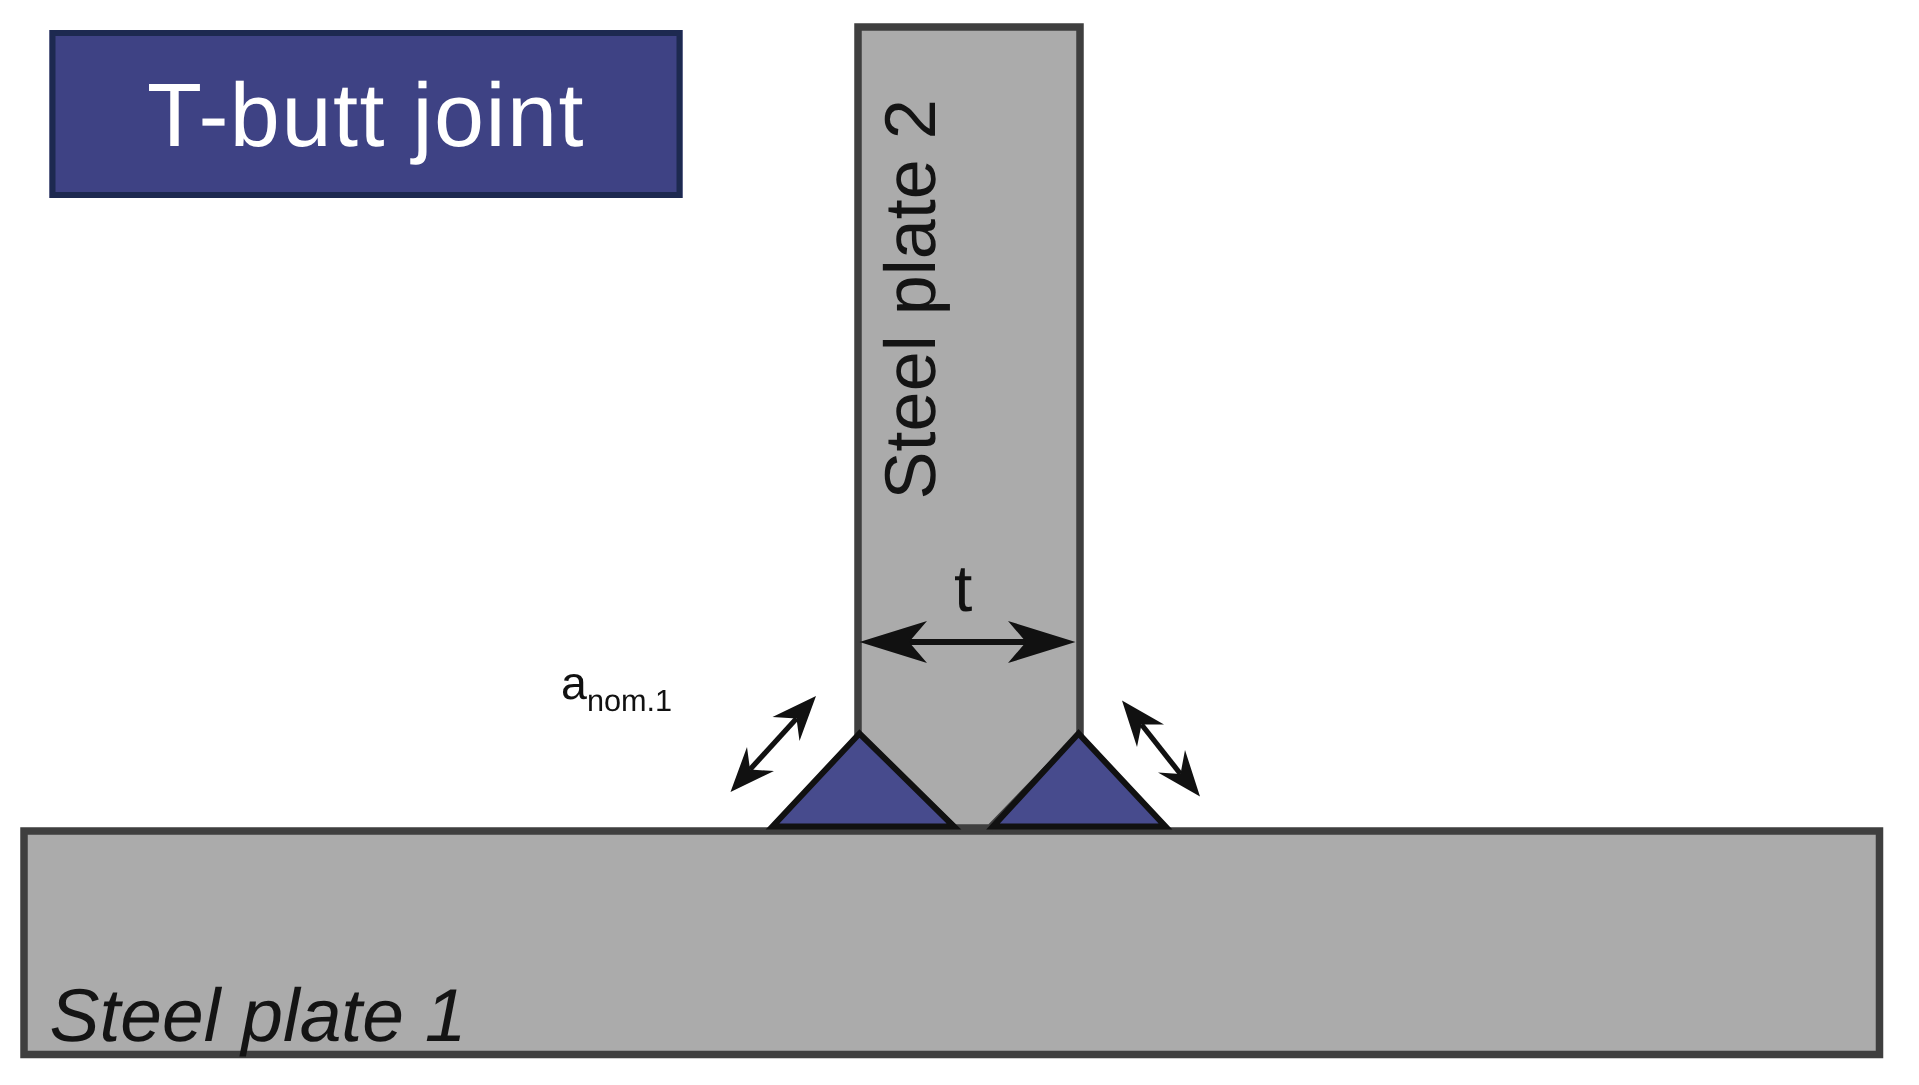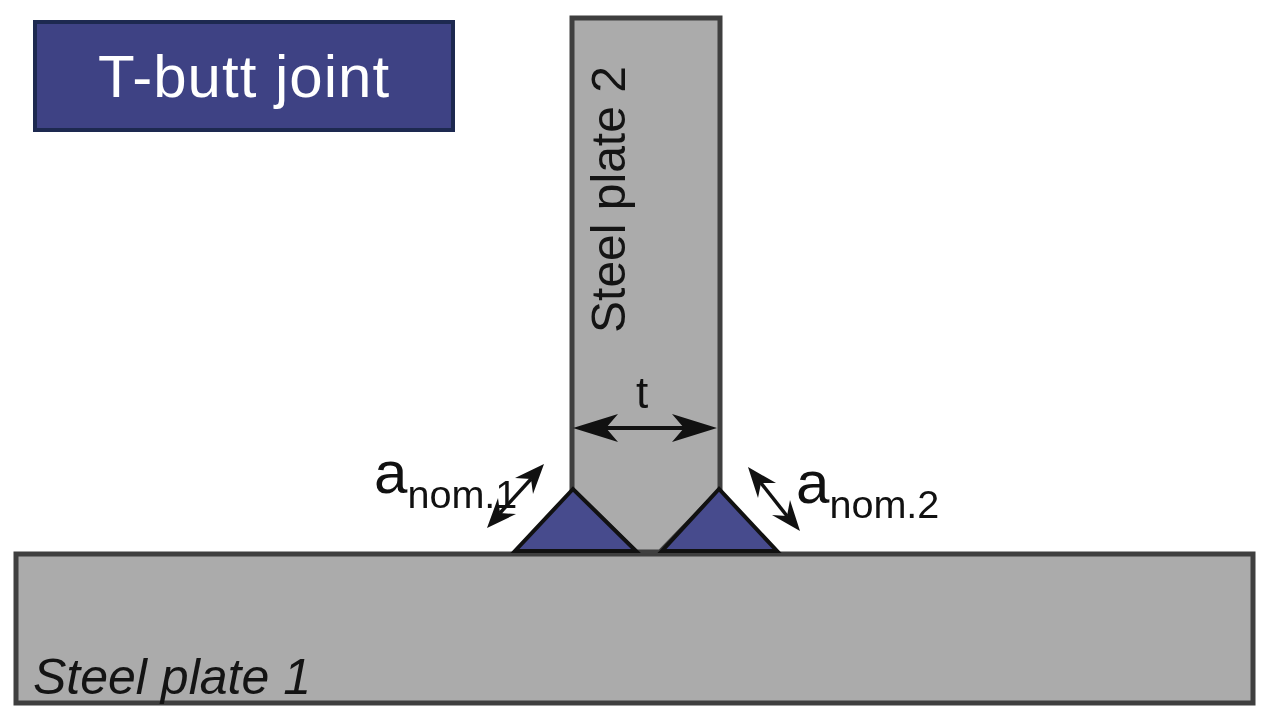--- a/index.html
+++ b/index.html
@@ -52,21 +52,21 @@
 
   .t-label {
     position: absolute;
     left: 636px; top: 368px;
     font-size: 44px;
     color: #111111;
   }
 
   .alabel {
     position: absolute;
-    font-size: 60px;
+    font-size: 31px;
     color: #111111;
     white-space: nowrap;
   }
   .alabel sub {
     font-size: 0.66em;
     vertical-align: -0.38em;
     line-height: 1;
   }
   .alabel-left  { left: 374px; top: 438px; }
   .alabel-right { left: 796px; top: 448px; }
@@ -112,17 +112,14 @@
   <div class="plate2-label">Steel plate 2</div>
 
   <div class="plate1-label">Steel plate 1</div>
 
   <div class="t-label">t</div>
 
   <div class="alabel alabel-left">
     <span>a</span><sub>nom.1</sub>
   </div>
 
-  <div class="alabel alabel-right">
-    <span>a</span><sub>nom.2</sub>
-  </div>
 
 </div>
 
 </body></html>

